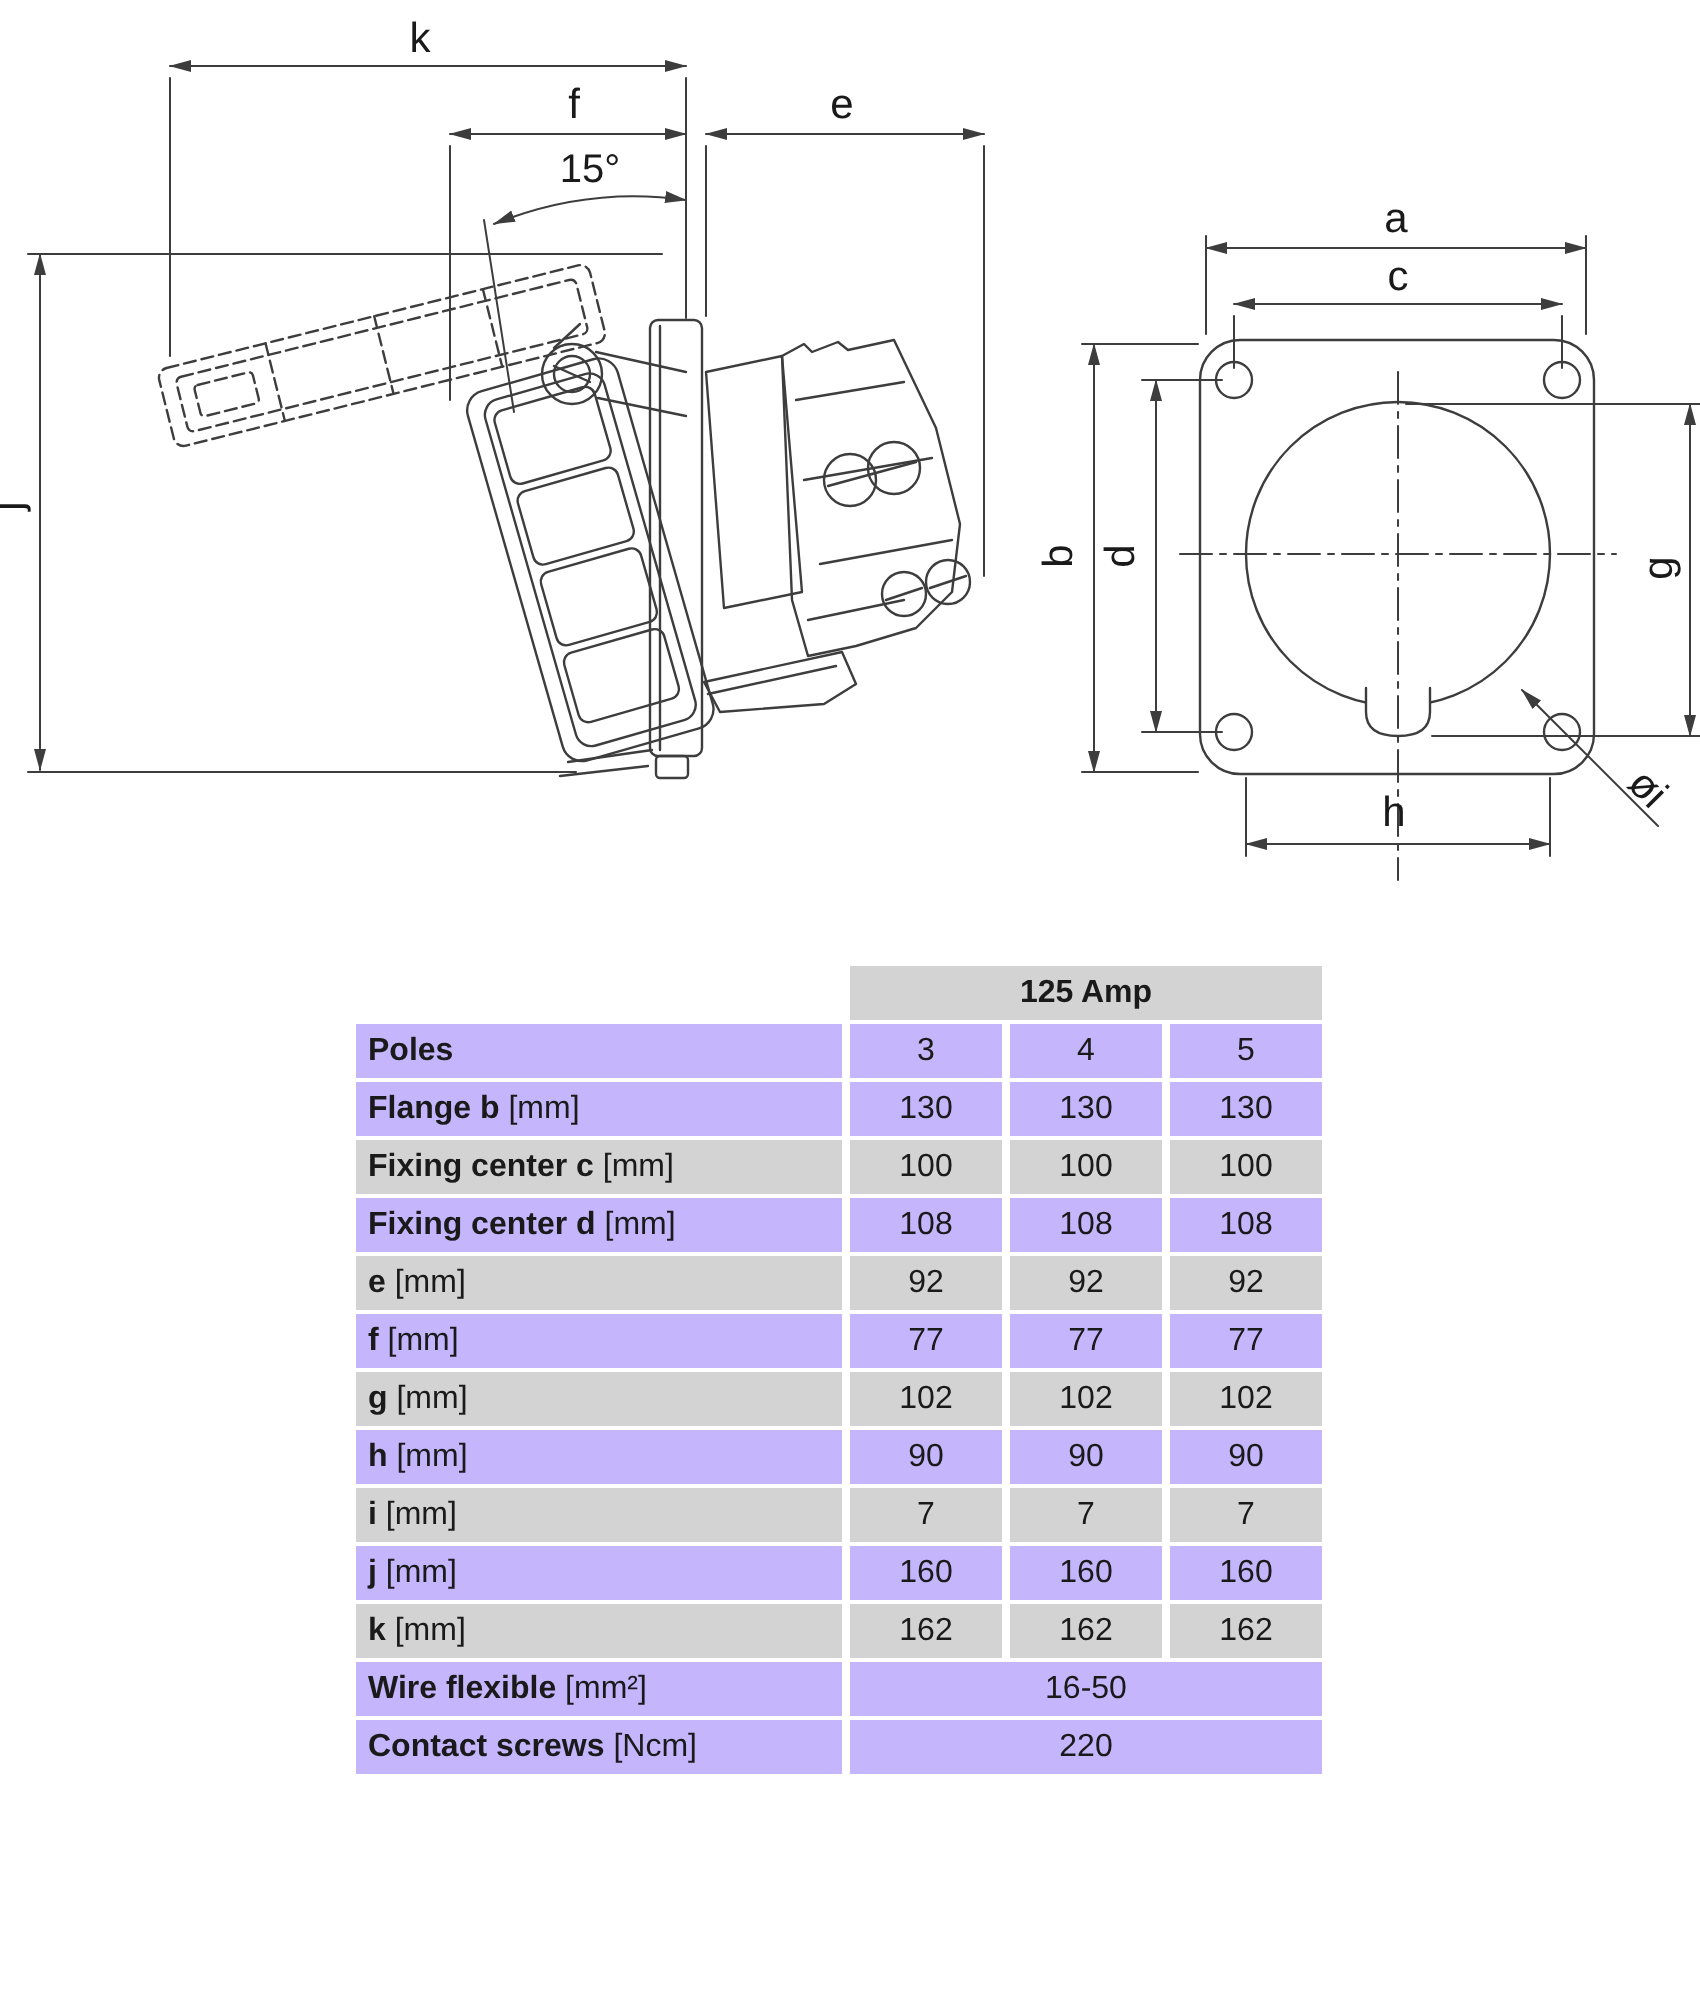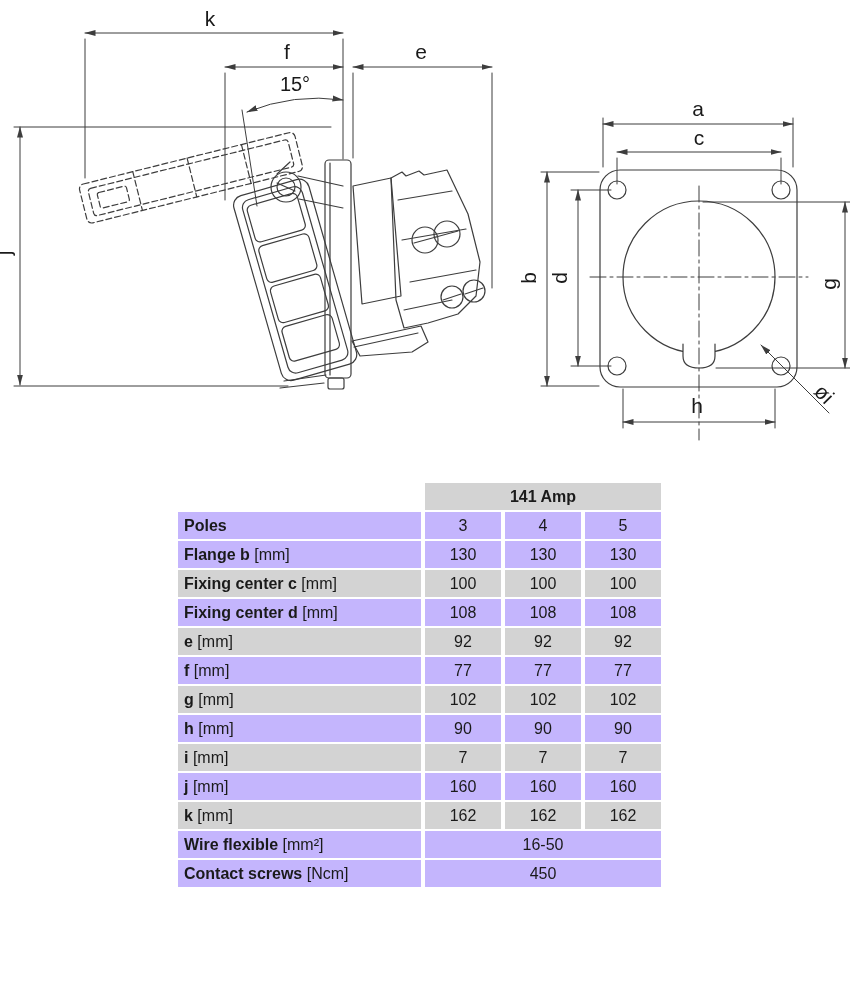--- a/index.html
+++ b/index.html
@@ -162,21 +162,21 @@
         <text x="819" y="399" text-anchor="middle" transform="rotate(45 819 399)">øi</text>
       </g>
     </g>
   </svg>
 
   
   <table class="spec">
     <thead>
       <tr>
         <td class="nohdr"></td>
-        <td class="hdr" colspan="3">141 Amp</td>
+        <td class="hdr" colspan="3">125 Amp</td>
       </tr>
     </thead>
     <tbody>
         <tr>
           <td class="lbl light"><b>Poles</b></td>
           <td class="val light">3</td>
           <td class="val light">4</td>
           <td class="val light">5</td>
         </tr>
         <tr>
@@ -238,18 +238,18 @@
           <td class="val dark">162</td>
           <td class="val dark">162</td>
           <td class="val dark">162</td>
         </tr>
         <tr>
           <td class="lbl light"><b>Wire flexible</b> [mm²]</td>
           <td colspan="3" class="val light">16-50</td>
         </tr>
         <tr>
           <td class="lbl light"><b>Contact screws</b> [Ncm]</td>
-          <td colspan="3" class="val light">450</td>
+          <td colspan="3" class="val light">220</td>
         </tr>
       </tbody>
   </table>
 
 </div>
 
 </body></html>

